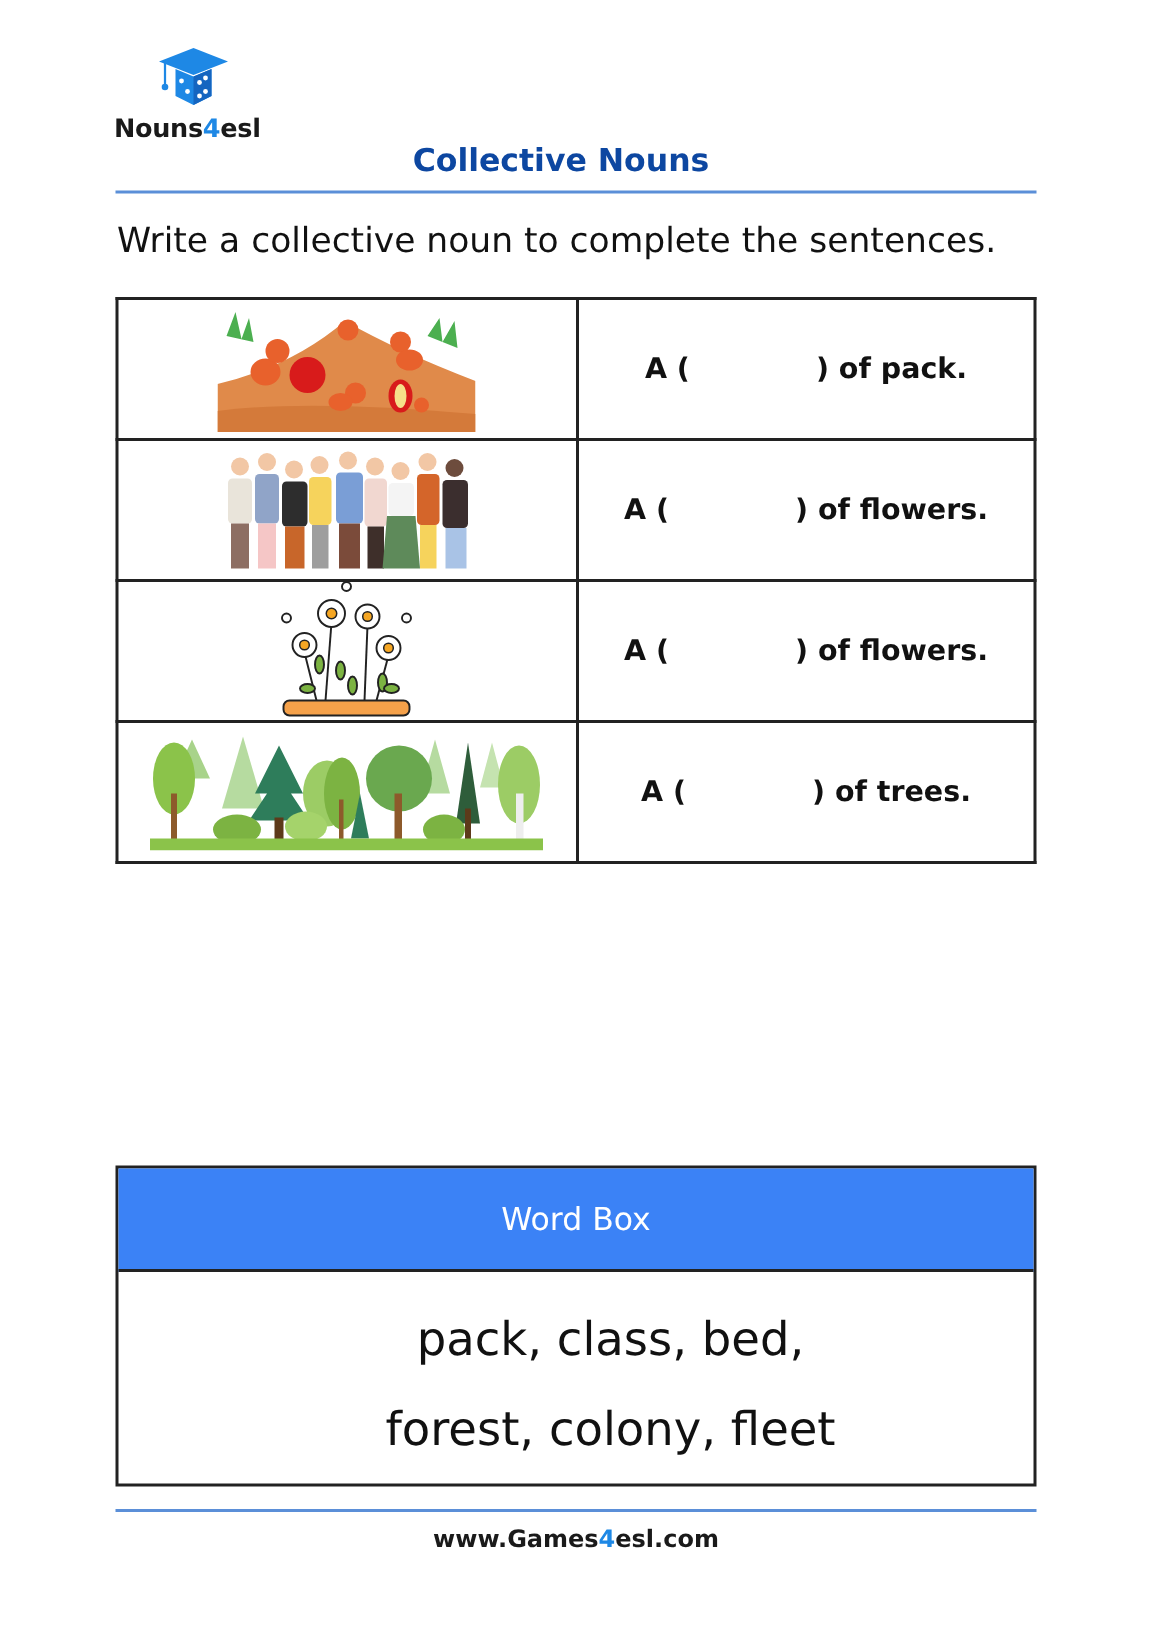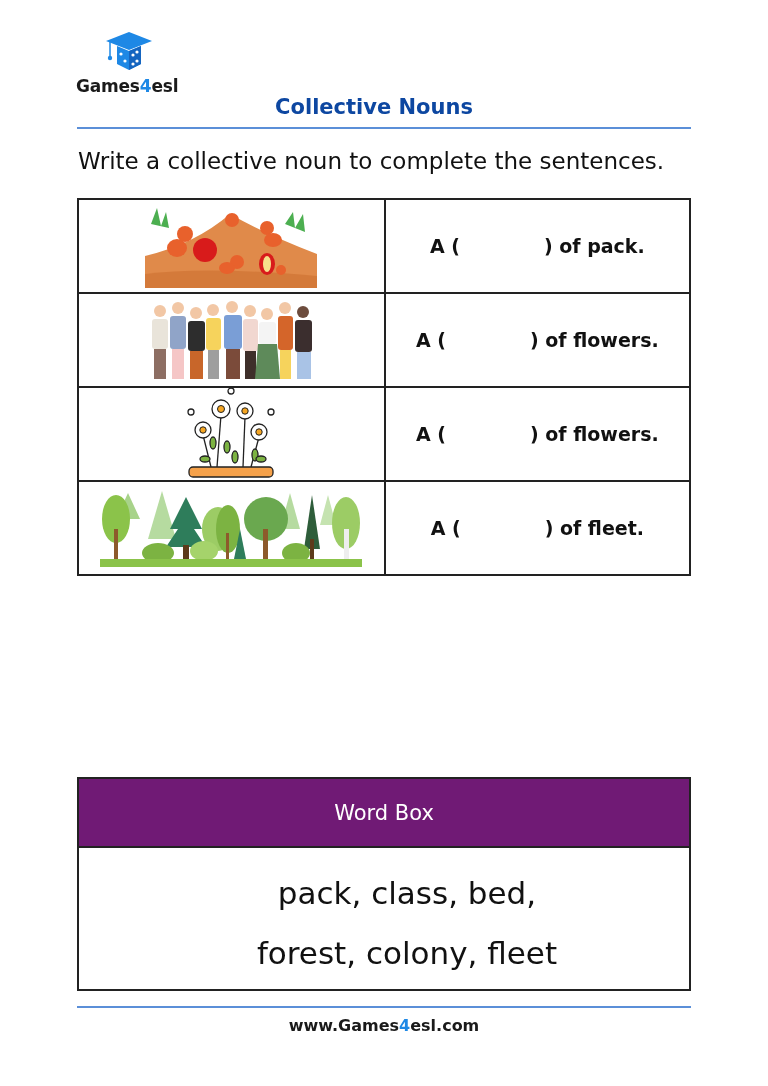--- a/index.html
+++ b/index.html
@@ -17,21 +17,21 @@
   .instruction { position: absolute; left: 78px; top: 148px; font-size: 23px; color: #111; }
 
   .exercise-table { position: absolute; left: 77px; top: 198px; width: 614px; border-collapse: collapse; }
   .exercise-table td { border: 2px solid #222; height: 94px; vertical-align: middle; }
   .exercise-table td.pic { width: 307px; text-align: center; }
   .exercise-table td.sentence { width: 307px; text-align: center; font-size: 19px; font-weight: bold; color: #111; }
   .sentence .blank { display: inline-block; width: 84px; }
   .pic svg { display: block; margin: 0 auto; }
 
   .wordbox { position: absolute; left: 77px; top: 777px; width: 614px; height: 214px; border: 2px solid #222; }
-  .wordbox-header { height: 69px; background: #701a75; border-bottom: 2px solid #222; color: #fff; font-size: 21px; text-align: center; line-height: 68px; }
+  .wordbox-header { height: 69px; background: #3b82f6; border-bottom: 2px solid #222; color: #fff; font-size: 21px; text-align: center; line-height: 68px; }
   .wordbox-body { text-align: center; font-size: 31px; color: #111; padding-top: 20px; }
   .wordbox-body div { height: 60px; line-height: 50px; padding-left: 46px; }
 
   .footer-rule { position: absolute; left: 77px; width: 614px; top: 1006px; height: 2px; background: #5b8fd8; }
   .footer { position: absolute; left: 0; width: 768px; top: 1016px; text-align: center; font-size: 16px; font-weight: bold; color: #1a1a1a; }
   .footer .four { color: #1e88e5; }
 </style>
 </head>
 <body>
 
@@ -42,21 +42,21 @@
     <circle cx="6" cy="28" r="2.2" fill="#1e88e5"></circle>
     <polygon points="13,16 25,21 37,16 37,34 25,40 13,34" fill="#1e88e5"></polygon>
     <polygon points="25,21 37,16 37,34 25,40" fill="#1565c0"></polygon>
     <circle cx="17" cy="24" r="1.6" fill="#fff"></circle>
     <circle cx="21" cy="31" r="1.6" fill="#fff"></circle>
     <circle cx="29" cy="25" r="1.6" fill="#fff"></circle>
     <circle cx="33" cy="22" r="1.6" fill="#fff"></circle>
     <circle cx="29" cy="34" r="1.6" fill="#fff"></circle>
     <circle cx="33" cy="31" r="1.6" fill="#fff"></circle>
   </svg>
-  <div class="logo-text"><span>Games</span><span class="four">4</span><span>esl</span></div>
+  <div class="logo-text"><span>Nouns</span><span class="four">4</span><span>esl</span></div>
 </div>
 
 <div class="title">Collective Nouns</div>
 <div class="title-rule"></div>
 
 <div class="instruction">Write a collective noun to complete the sentences.</div>
 
 <table class="exercise-table">
   <tbody>
       <tr>
@@ -179,21 +179,21 @@
         <ellipse cx="246" cy="34" rx="14" ry="26" fill="#9ccc65"></ellipse>
             <rect x="244" y="40" width="5" height="34" fill="#eeeeee"></rect>
         <ellipse cx="58" cy="64" rx="16" ry="10" fill="#7cb342"></ellipse>
         <ellipse cx="104" cy="62" rx="14" ry="10" fill="#a5d36b"></ellipse>
         <ellipse cx="196" cy="64" rx="14" ry="10" fill="#7cb342"></ellipse>
         <polygon points="140,40 146,70 134,70" fill="#2e7d5b"></polygon>
         <rect x="0" y="70" width="262" height="8" fill="#8bc34a"></rect>
       </svg>
     </td>
     <td class="sentence">
-      <span>A (</span><span class="blank"></span><span>) of fleet.</span>
+      <span>A (</span><span class="blank"></span><span>) of trees.</span>
     </td>
   </tr>
 </tbody>
   </table>
 
 <div class="wordbox">
   <div class="wordbox-header">Word Box</div>
   <div class="wordbox-body">
     <div>pack, class, bed,</div>
     <div>forest, colony, fleet</div>

